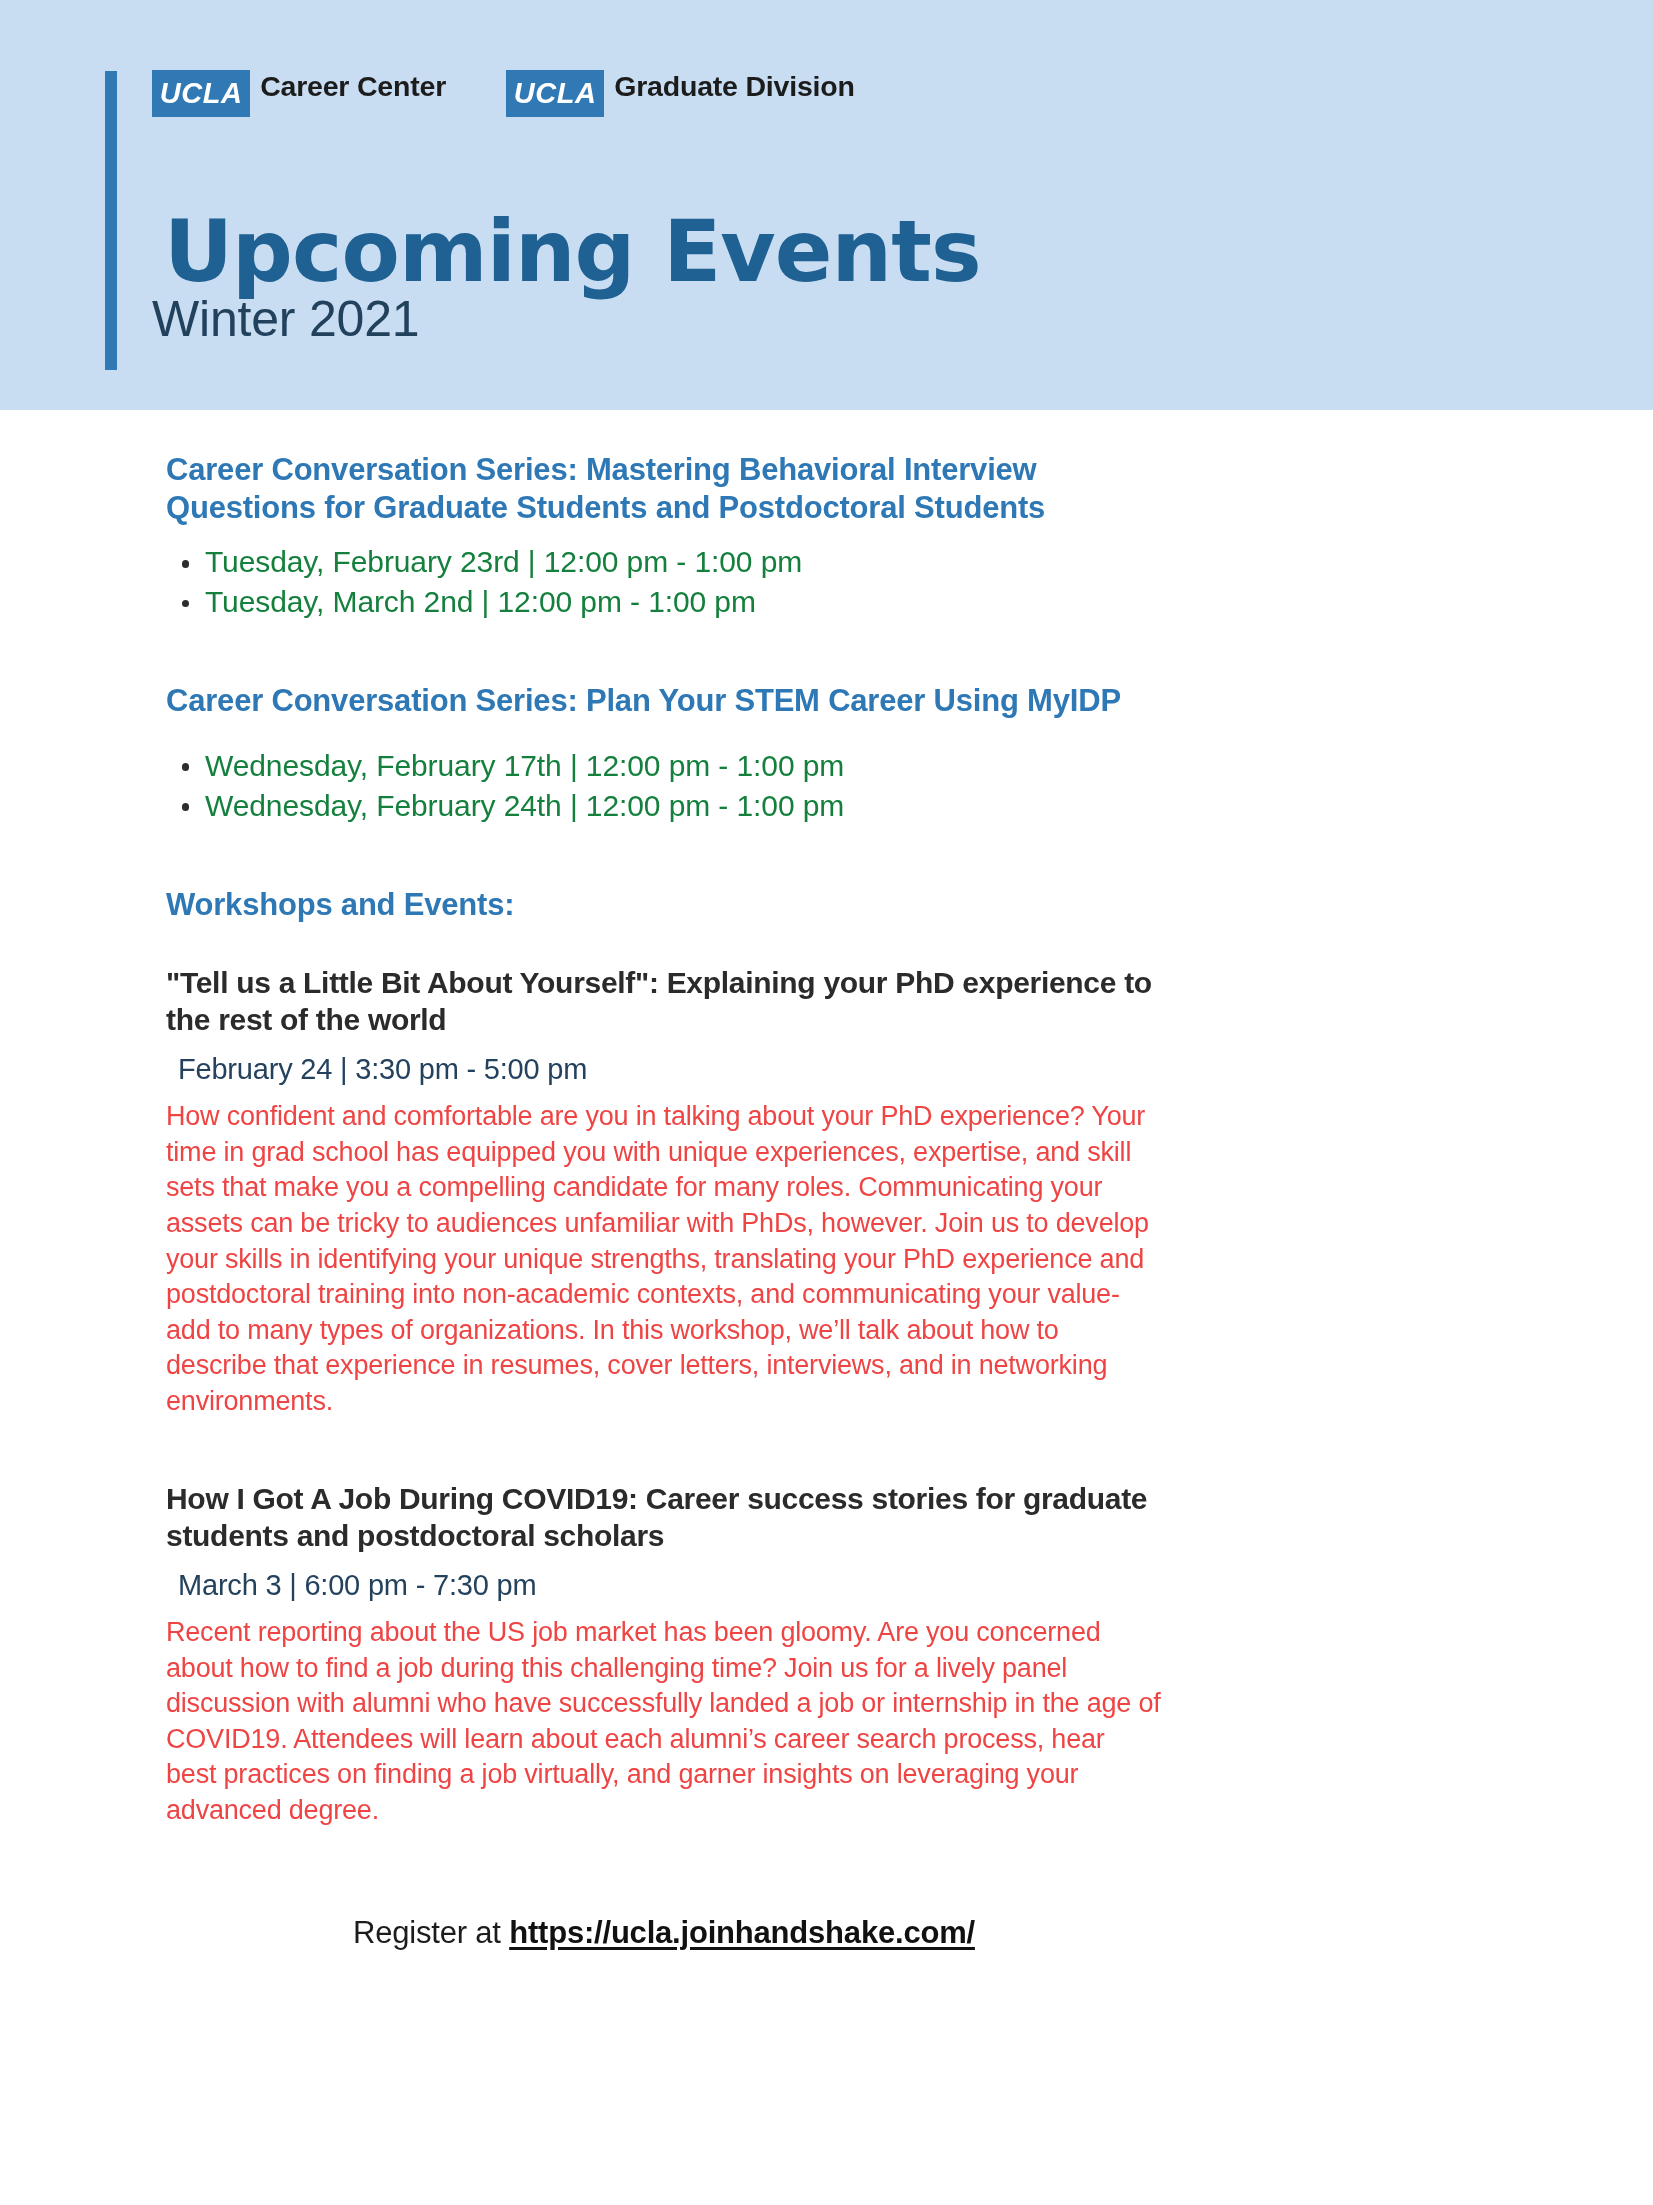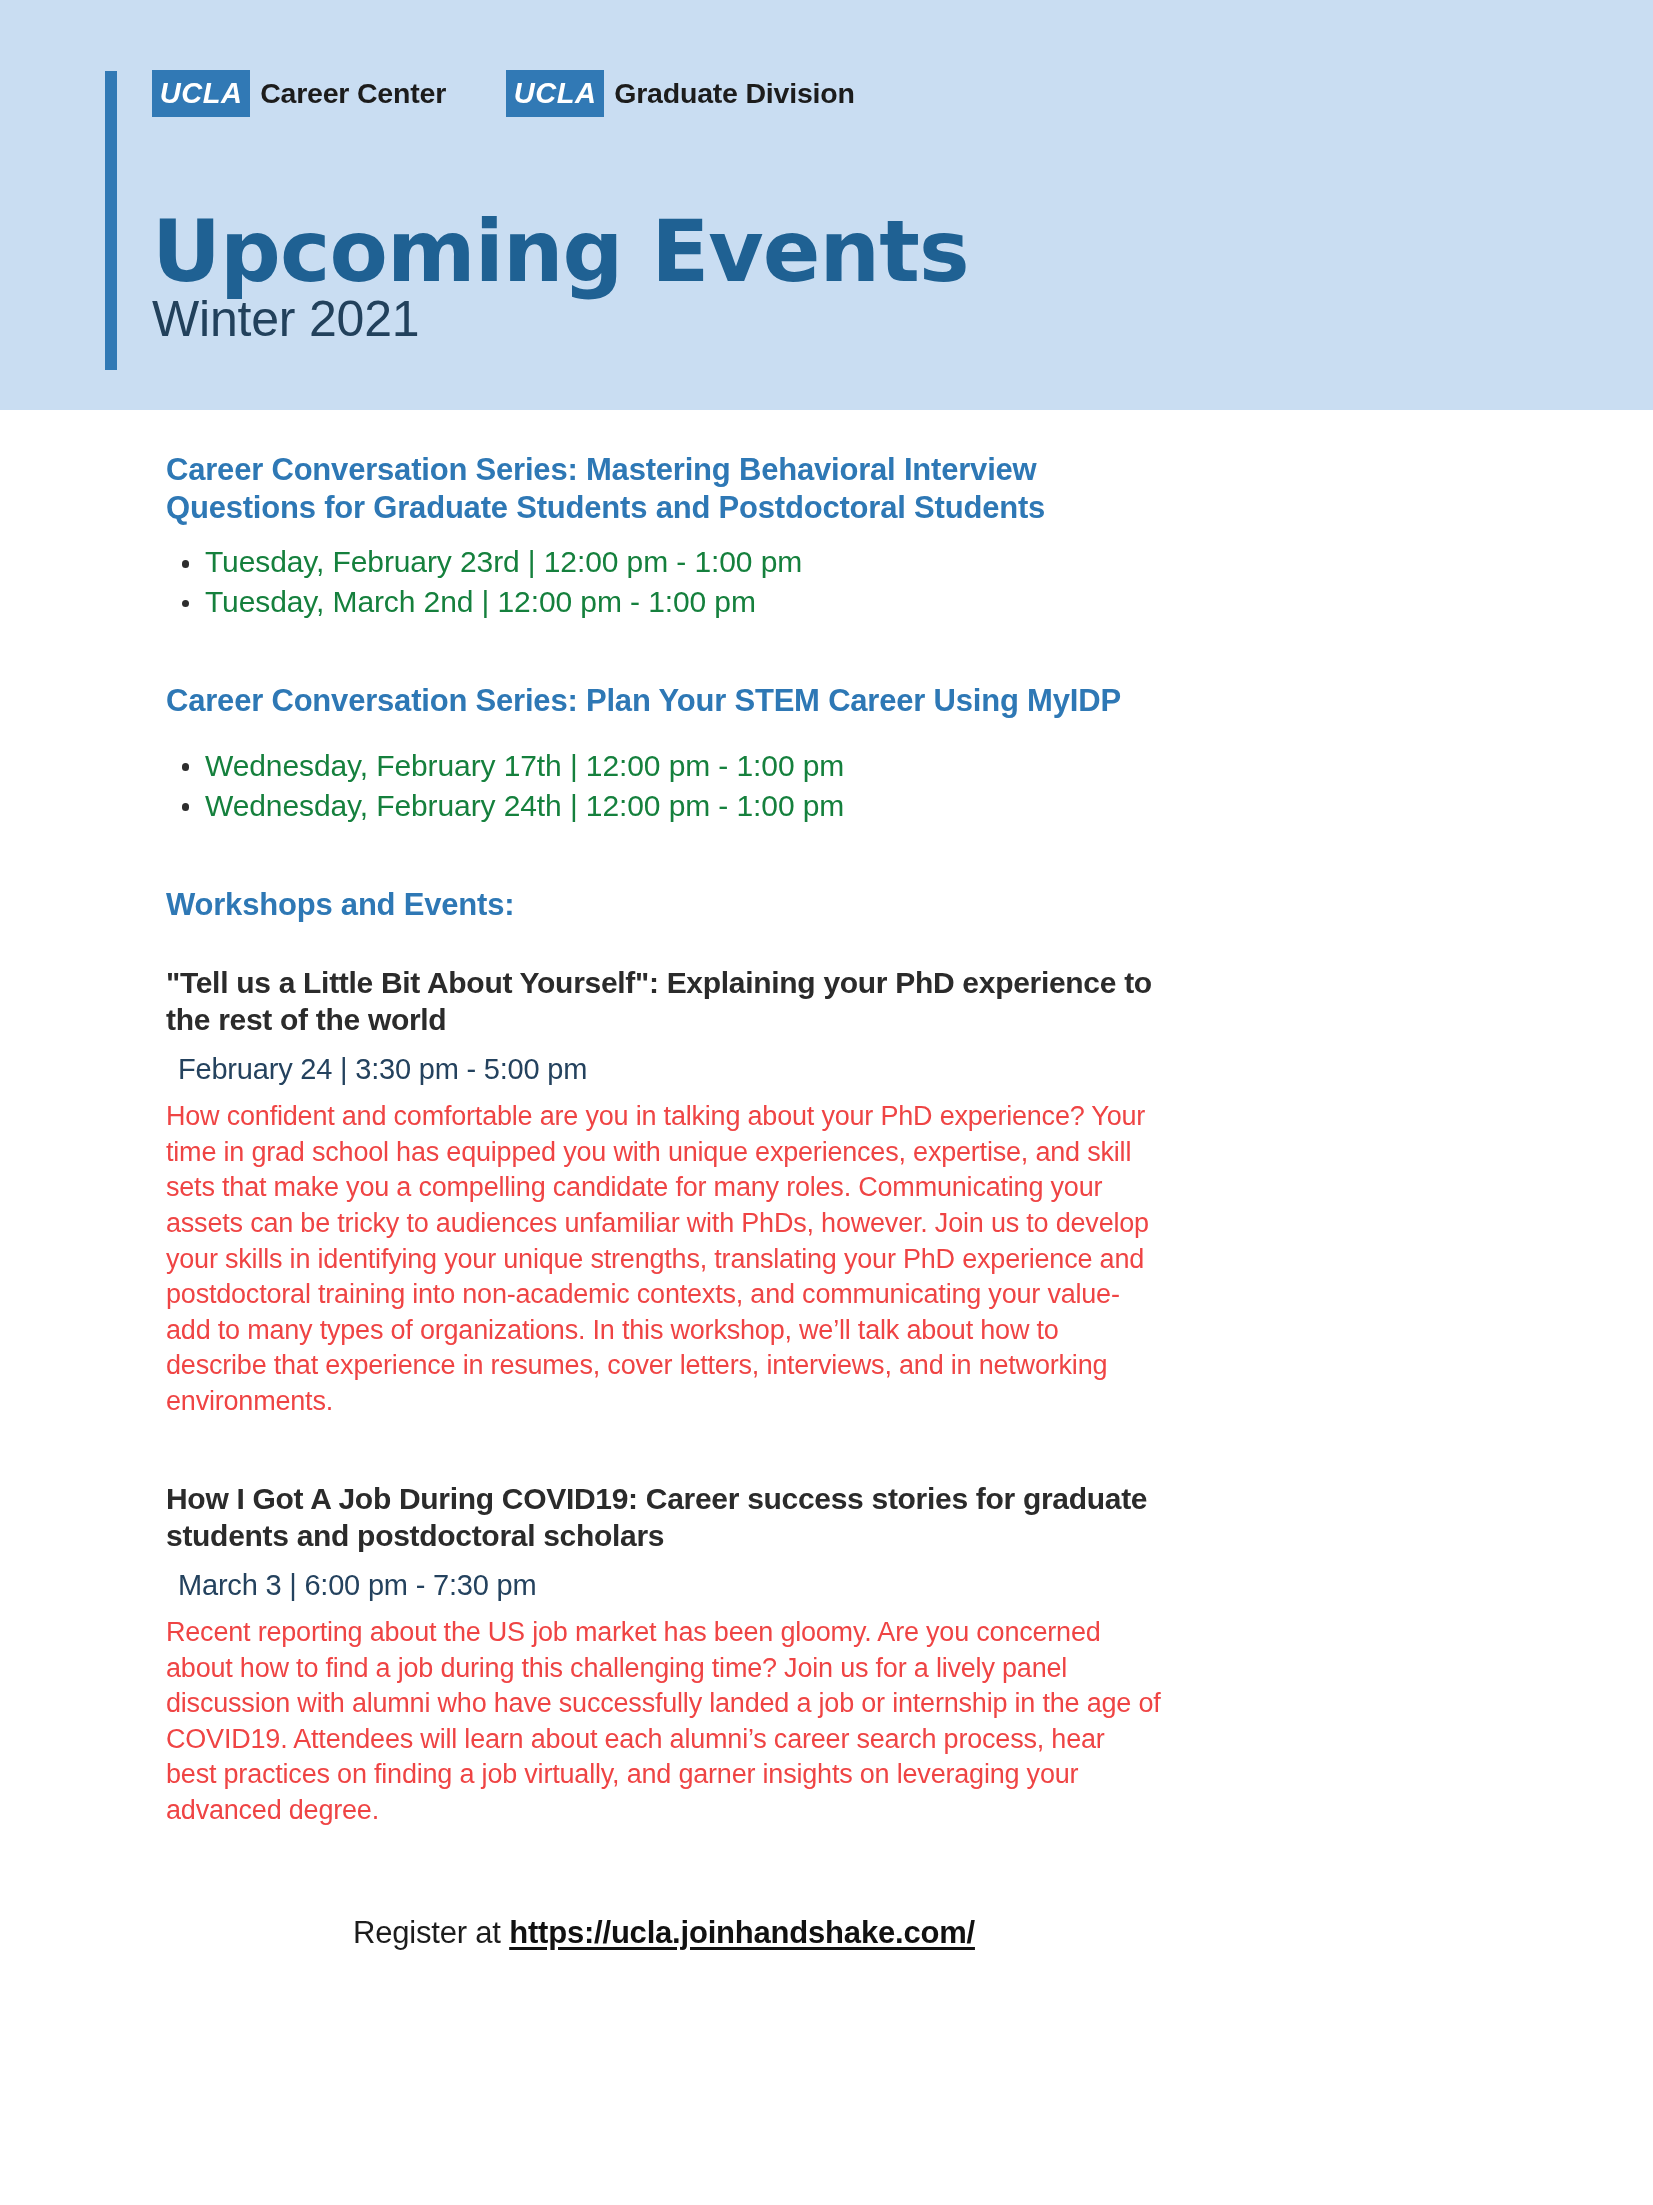--- a/index.html
+++ b/index.html
@@ -42,21 +42,21 @@
   .logo-row {
     position: absolute;
     top: 70px;
     left: 0;
     display: flex;
     align-items: center;
     gap: 60px;
   }
   .logo-lockup {
     display: flex;
-    align-items: center;
+    align-items: flex-start;
     gap: 10px;
   }
   .ucla-mark {
     background: #3179b5;
     color: #ffffff;
     font-family: "Liberation Sans", sans-serif;
     font-weight: 700;
     font-style: italic;
     font-size: 29px;
     letter-spacing: 0.5px;
@@ -69,21 +69,21 @@
     font-weight: 700;
     font-size: 28.5px;
     color: #1c1c1c;
     letter-spacing: -0.2px;
     white-space: nowrap;
   }
 
   .page-title {
     position: absolute;
     top: 152px;
-    left: 0;
+    left: 12px;
     font-family: "DejaVu Sans", sans-serif;
     font-weight: 700;
     font-size: 85px;
     line-height: 1;
     color: #1f6193;
     letter-spacing: -0.9px;
     white-space: nowrap;
   }
   .page-subtitle {
     position: absolute;

